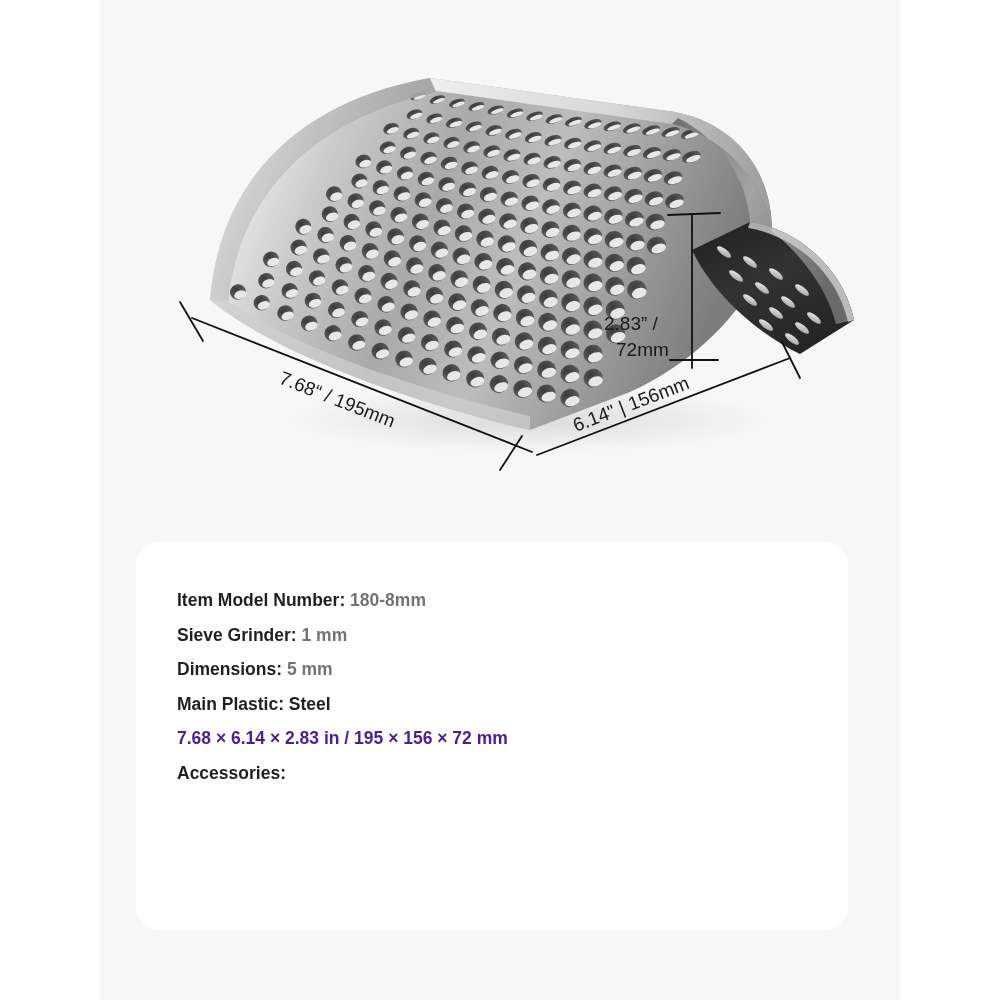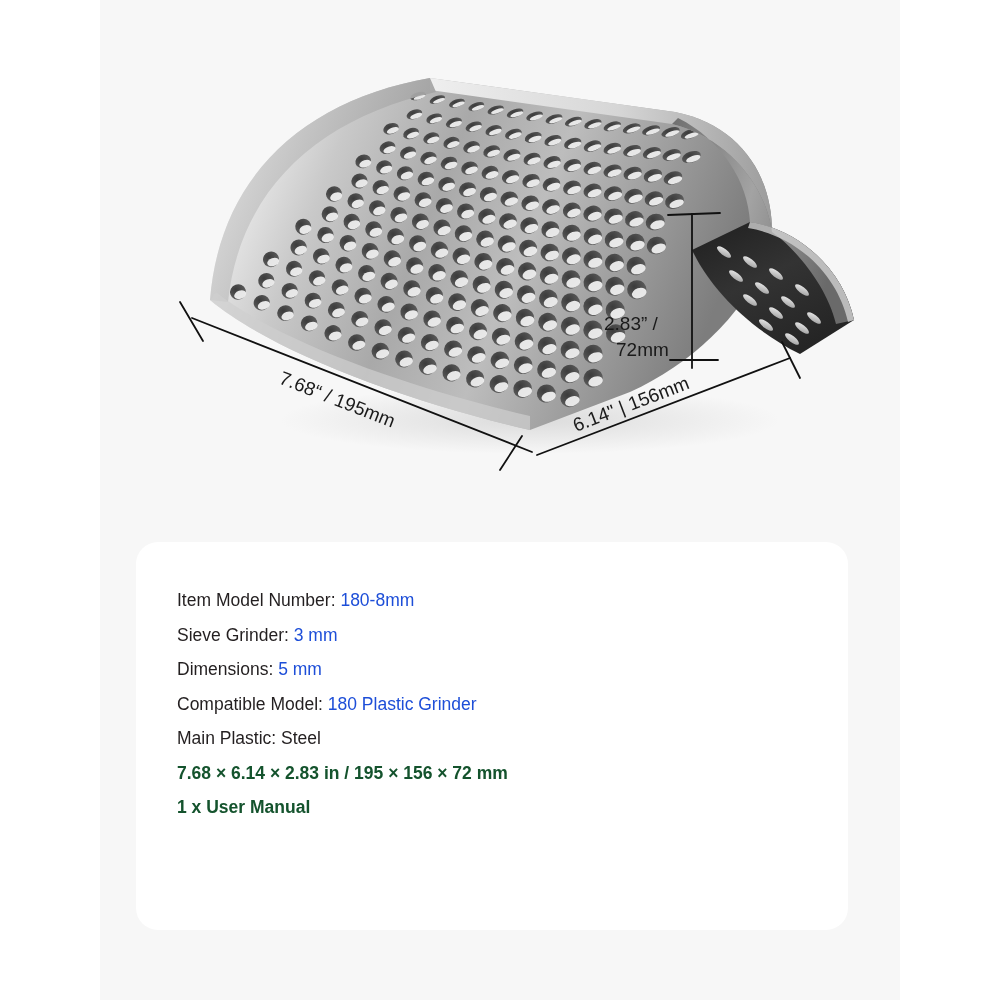--- a/index.html
+++ b/index.html
@@ -58,33 +58,33 @@
     right: 24px;
   }
   .spec-row {
     font-size: 17.5px;
     line-height: 1.0;
     color: #231f20;
     margin-bottom: 17px;
     white-space: nowrap;
   }
   .spec-label {
-    font-weight: 400;
+    font-weight: 700;
     color: #231f20;
   }
   .spec-value {
-    font-weight: 400;
-    color: #1d4ed8;
+    font-weight: 700;
+    color: #737373;
     margin-top: 24px;
   }
   .spec-row.stacked { margin-bottom: 9px; }
   .spec-value-line {
     font-size: 17.5px;
     font-weight: 700;
-    color: #14532d;
+    color: #4c1d95;
     line-height: 1.0;
     margin-bottom: 17px;
     white-space: nowrap;
   }
 
   
   .dim-text {
     font-family: "Liberation Sans", sans-serif;
     font-size: 19px;
     fill: #1a1a1a;
@@ -655,37 +655,35 @@
   <div id="spec-card">
     <div id="spec-list">
 
       <div class="spec-row">
         <span class="spec-label">Item Model Number:</span>
         <span class="spec-value">180-8mm</span>
       </div>
 
       <div class="spec-row">
         <span class="spec-label">Sieve Grinder:</span>
-        <span class="spec-value">3 mm</span>
+        <span class="spec-value">1 mm</span>
       </div>
 
       <div class="spec-row">
         <span class="spec-label">Dimensions:</span>
         <span class="spec-value">5 mm</span>
       </div>
 
-      <div class="spec-row">
-        <span class="spec-label">Compatible Model:</span>
-        <span class="spec-value">180 Plastic Grinder</span>
-      </div>
 
       <div class="spec-row">
         <span class="spec-label">Main Plastic: Steel</span>
       </div>
 
       <div class="spec-value-line">7.68 × 6.14 × 2.83 in / 195 × 156 × 72 mm</div>
 
-      <div class="spec-value-line">1 x User Manual</div>
+      <div class="spec-row stacked">
+        <span class="spec-label">Accessories:</span>
+      </div>
 
     </div>
   </div>
 
 </div>
 
 </body></html>

